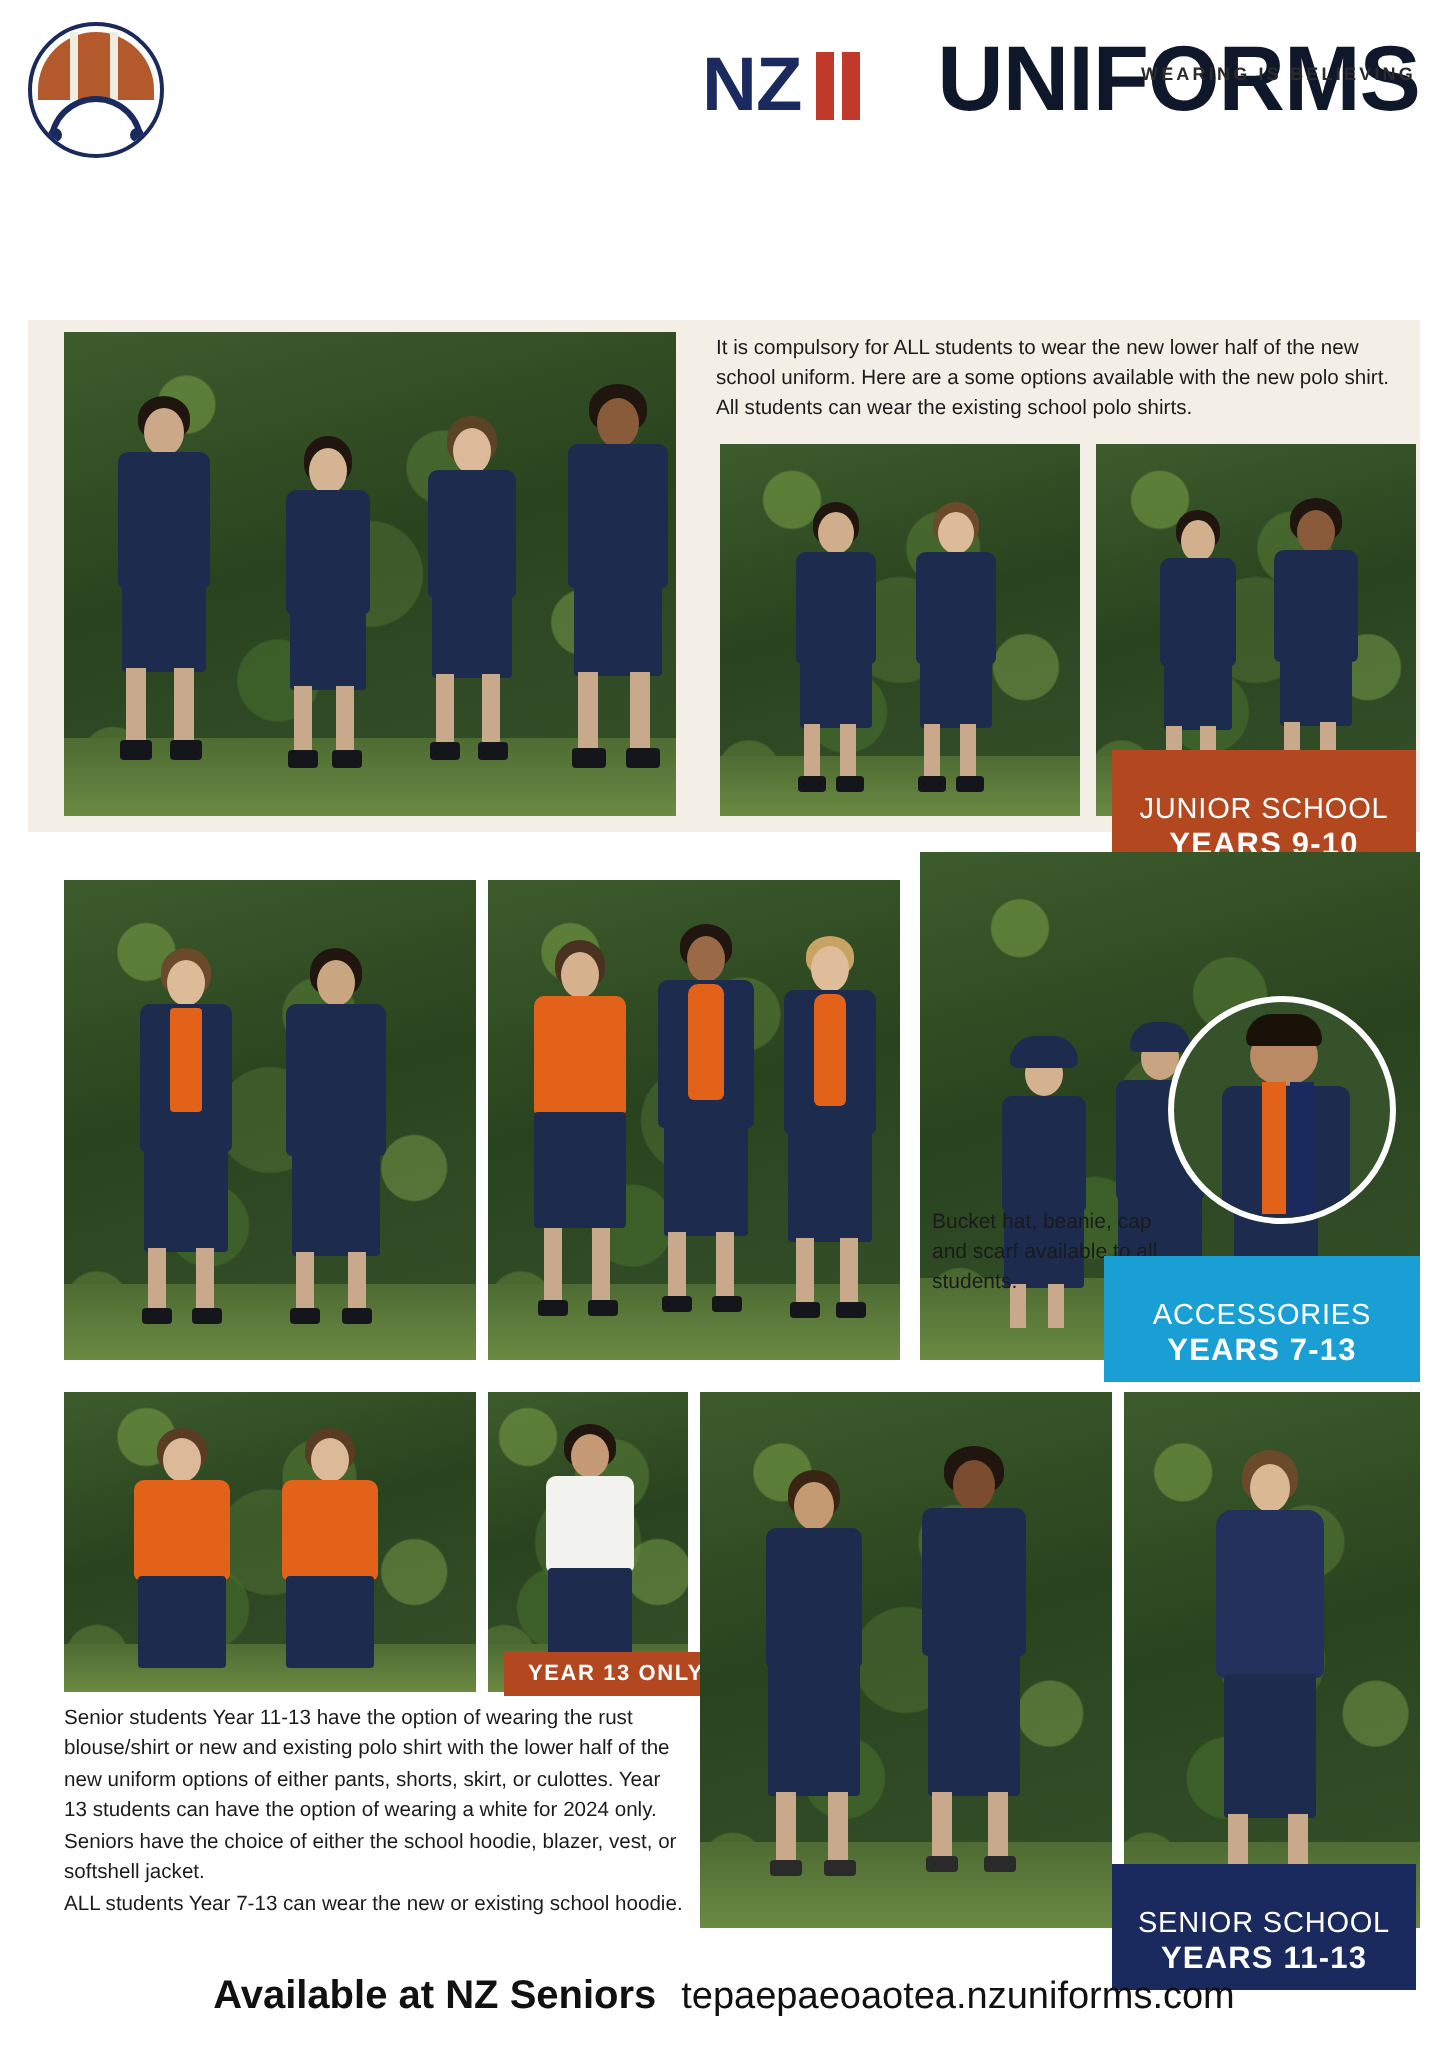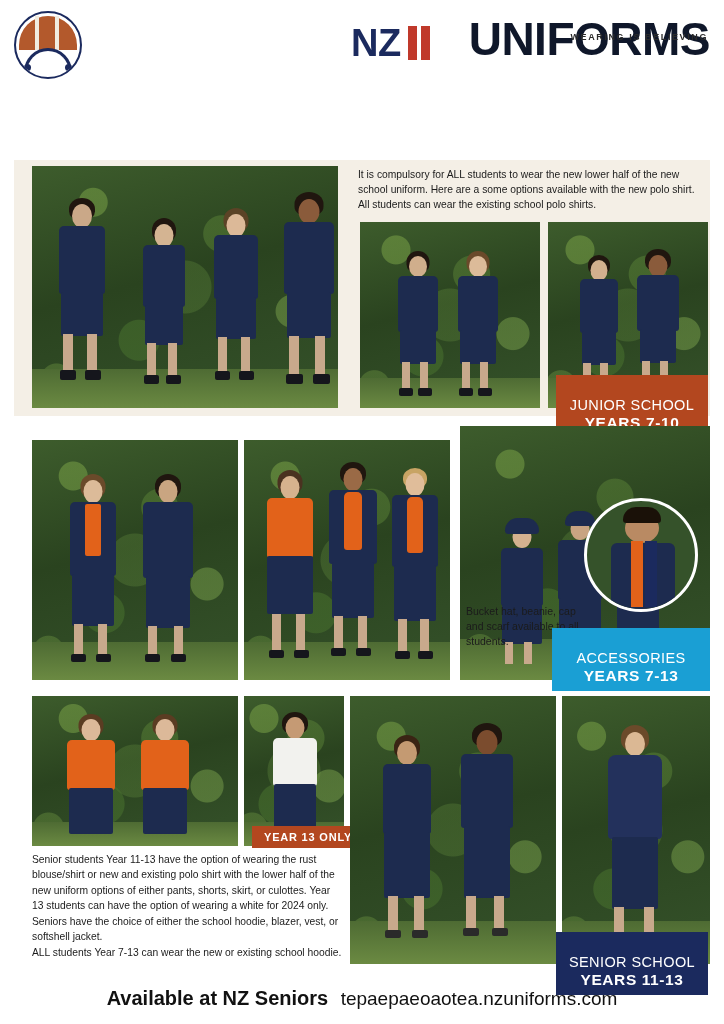--- a/index.html
+++ b/index.html
@@ -337,21 +337,21 @@
       <div class="legs" style="top:80px; width:36px; height:34px;"></div>
       <div class="shin" style="left:10px; top:112px; width:8px; height:28px;"></div>
       <div class="shin" style="left:28px; top:112px; width:8px; height:28px;"></div>
       <div class="shoe" style="left:7px; top:138px; width:14px; height:8px;"></div>
       <div class="shoe" style="left:26px; top:138px; width:14px; height:8px;"></div>
     </div>
   </div>
 
   <div class="badge orange" style="right:16px; top:375px; width:152px;">
     <div class="l1">JUNIOR SCHOOL</div>
-    <div class="l2">YEARS 7-10</div>
+    <div class="l2">YEARS 9-10</div>
   </div>
 
   <div class="photo" style="left:32px; top:440px; width:206px; height:240px;">
     <div class="foliage"></div>
       <div class="grass"></div>
     <div class="fig" style="left:30px; width:62px; height:196px;">
       <div class="hair" style="top:0; width:25px; height:24px; background:#6a4a2a;"></div>
       <div class="head" style="top:6px; width:19px; height:23px; background:#dcbb99;"></div>
       <div class="torso" style="top:28px; width:46px; height:74px; background:#1d2b4f;"></div>
       <div class="torso" style="top:30px; width:16px; height:52px; background:#e2621a; border-radius:2px;"></div>

